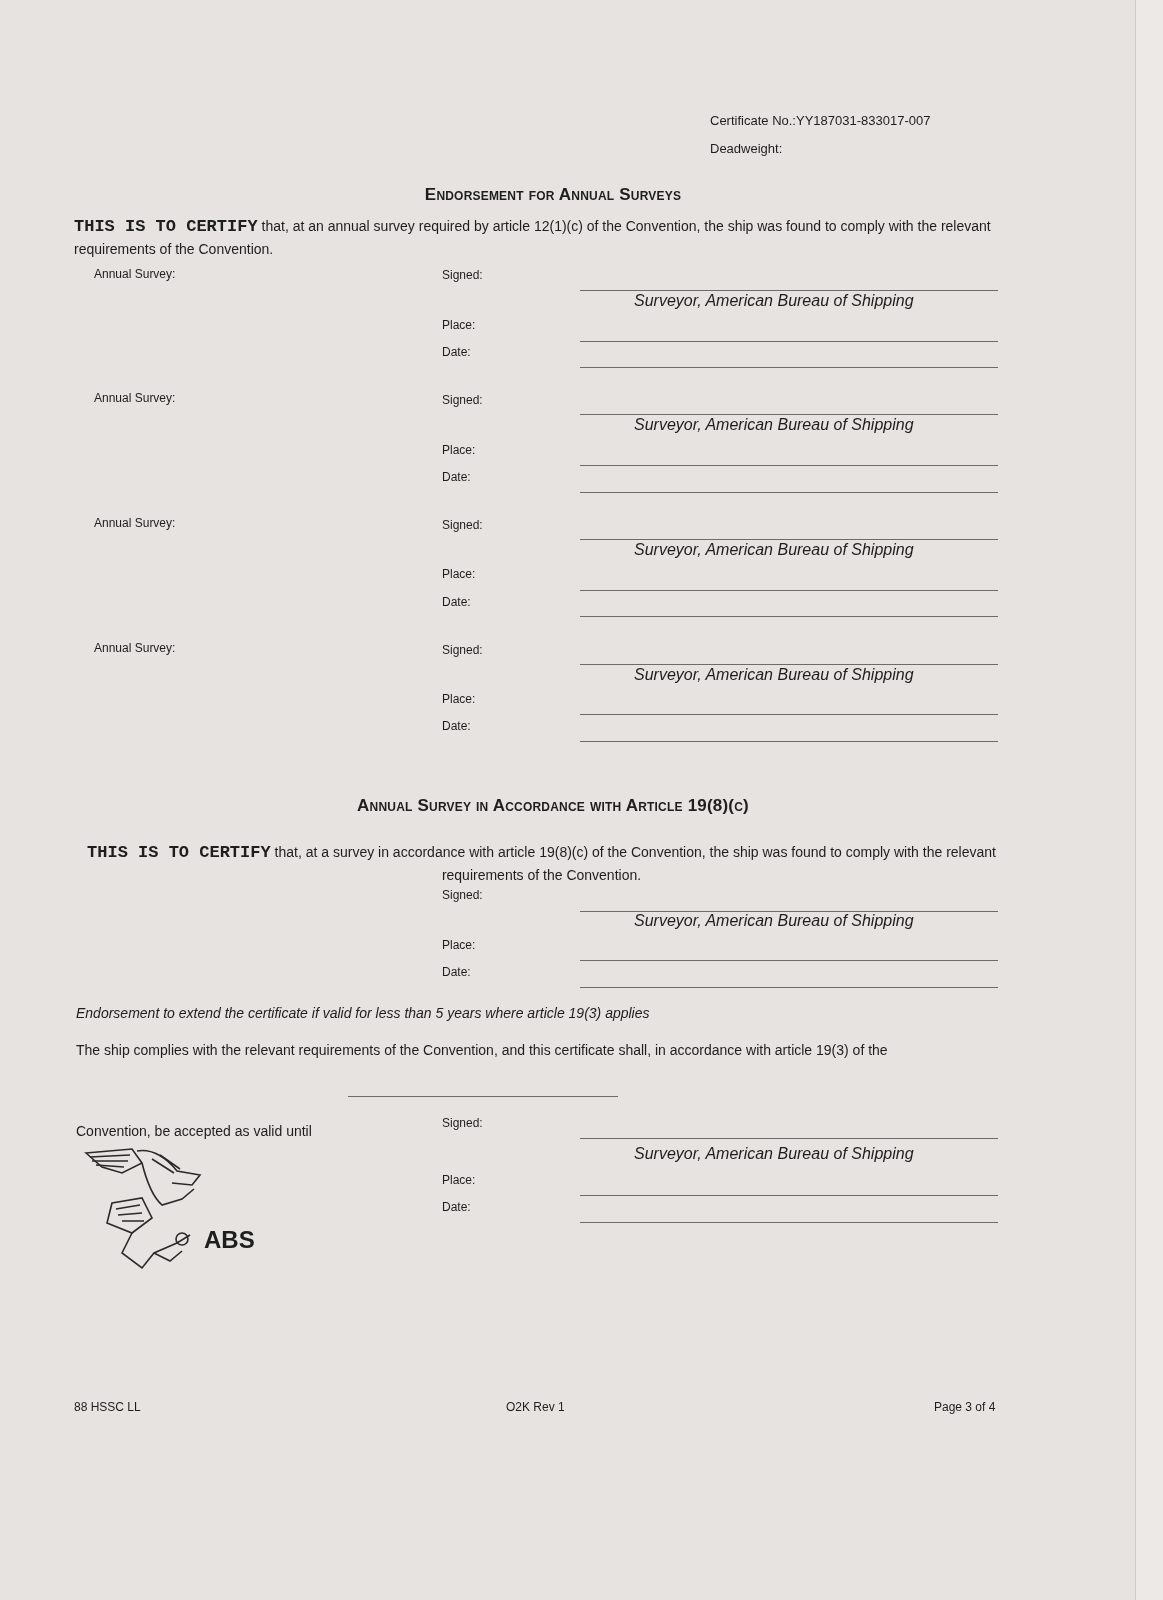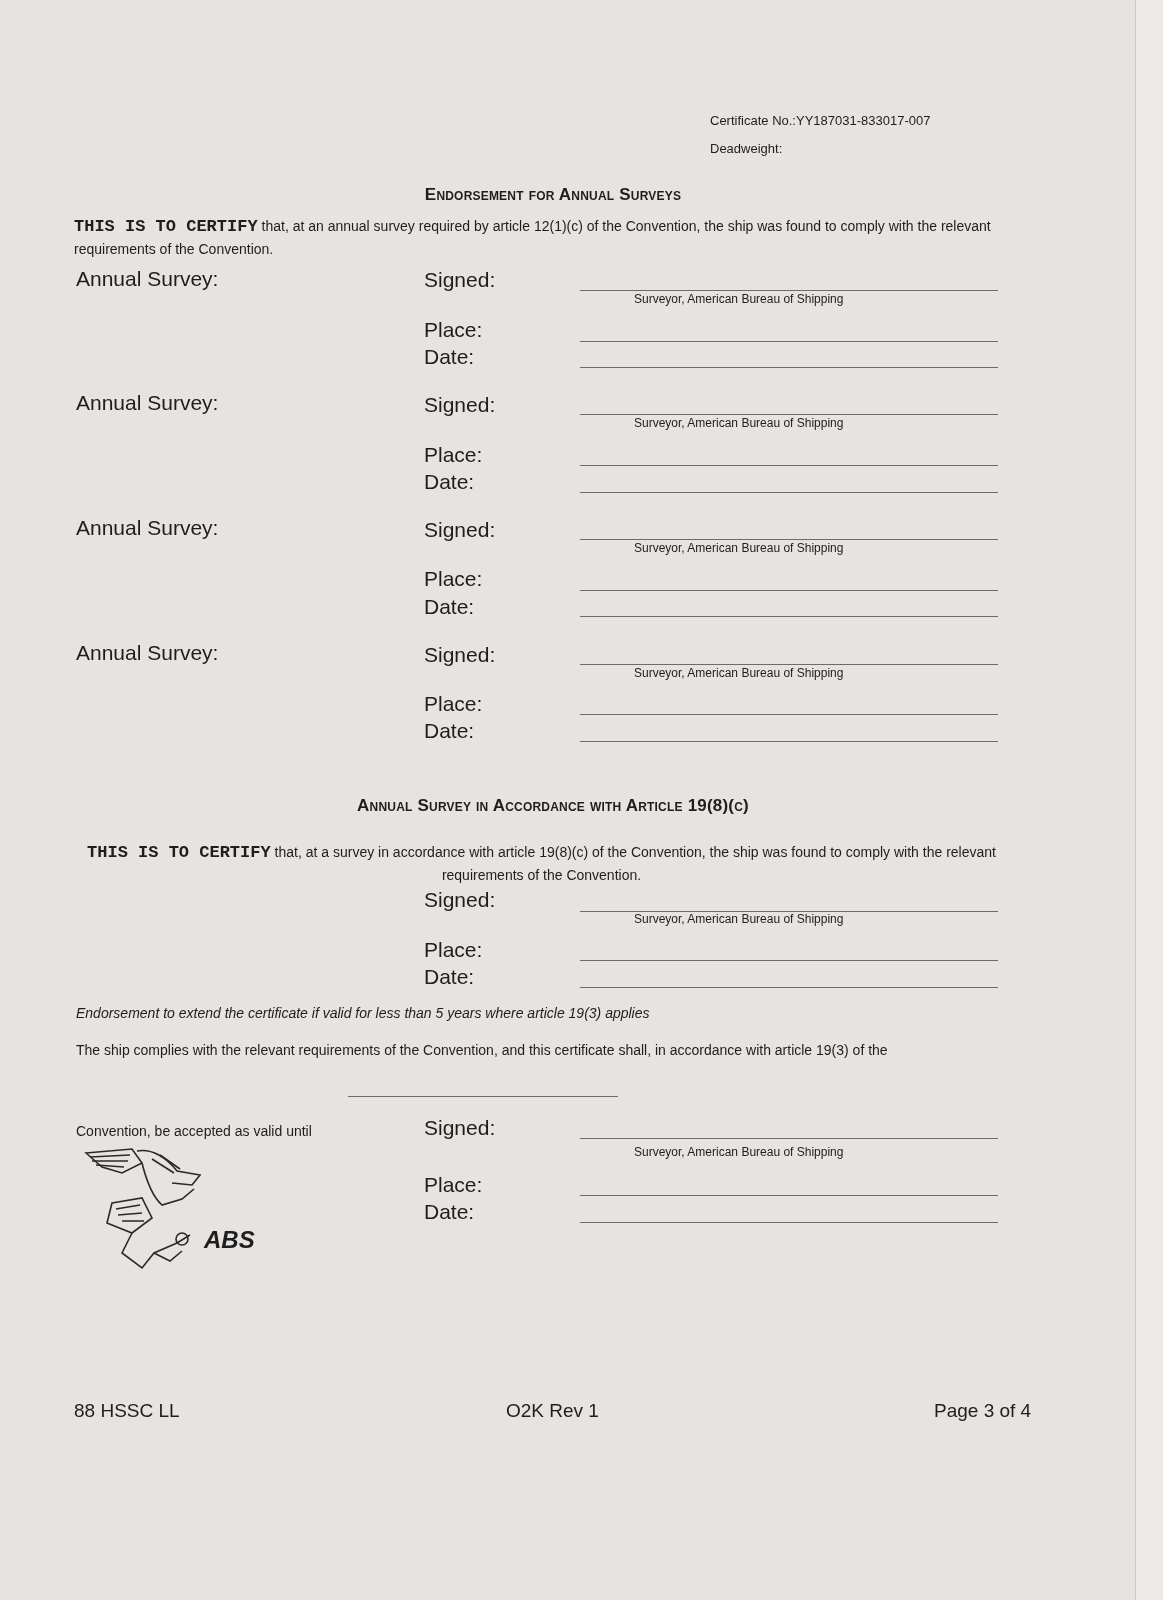--- a/index.html
+++ b/index.html
@@ -9,26 +9,26 @@
       font-family: "Liberation Sans", sans-serif;
       color: #1e1e1e;
     }
     .edge-right { position: absolute; left: 1135px; top: 0; width: 1px; height: 1600px; background: #cfcac6; }
     .edge-right2 { position: absolute; left: 1136px; top: 0; width: 27px; height: 1600px; background: #ece9e6; }
     .abs { position: absolute; }
     .hdr { font-size: 13px; text-align: right; }
     .title { font-size: 17px; font-weight: bold; font-variant: small-caps; letter-spacing: 0.2px; }
     .para { font-size: 14px; line-height: 22px; }
     .para b { font-size: 17px; font-weight: bold; font-family: Liberation Mono, monospace; }
-    .lbl { font-size: 21px; }
+    .lbl { font-size: 12px; margin-left: 18px; }
     .line { position: absolute; height: 1px; background: #6e6b69; }
-    .caption { font-size: 12px; }
+    .caption { font-size: 16px; font-style: italic; }
     .italic { font-style: italic; font-size: 14px; }
-    .footer { font-size: 19px; }
-    .logo-text { font-size: 24px; font-weight: bold; font-style: italic; }
+    .footer { font-size: 12px; }
+    .logo-text { font-size: 24px; font-weight: bold; }
   </style>
 </head>
 <body>
 
 <div class="edge-right"></div>
 <div class="edge-right2"></div>
 
 <div class="abs hdr" style="left:710px; top:113px;">Certificate No.:YY187031-833017-007</div>
 <div class="abs hdr" style="left:710px; top:141px;">Deadweight:</div>
 

